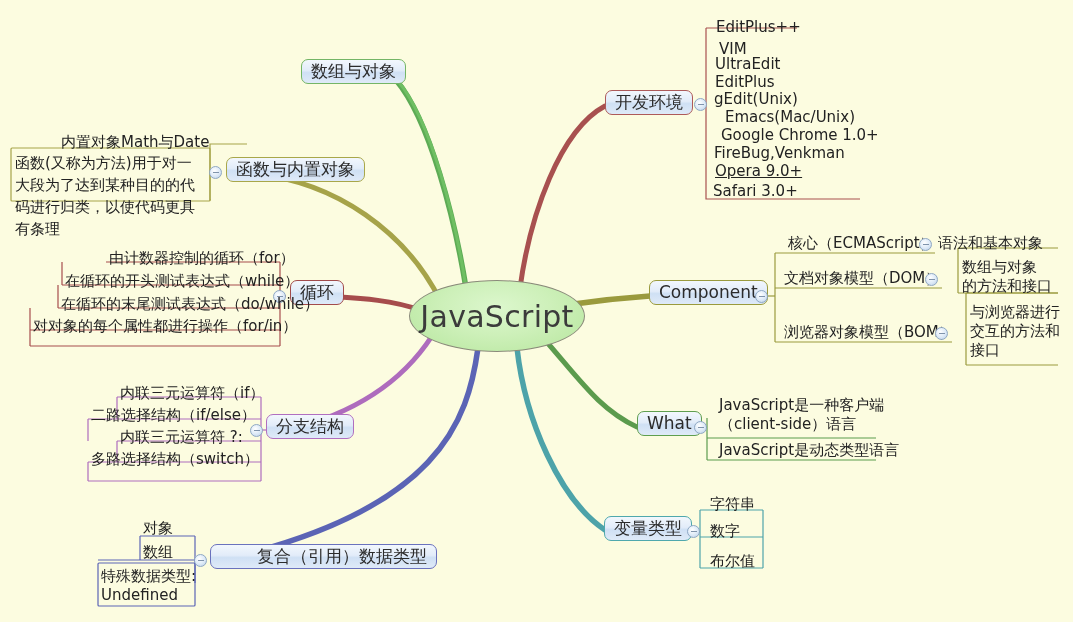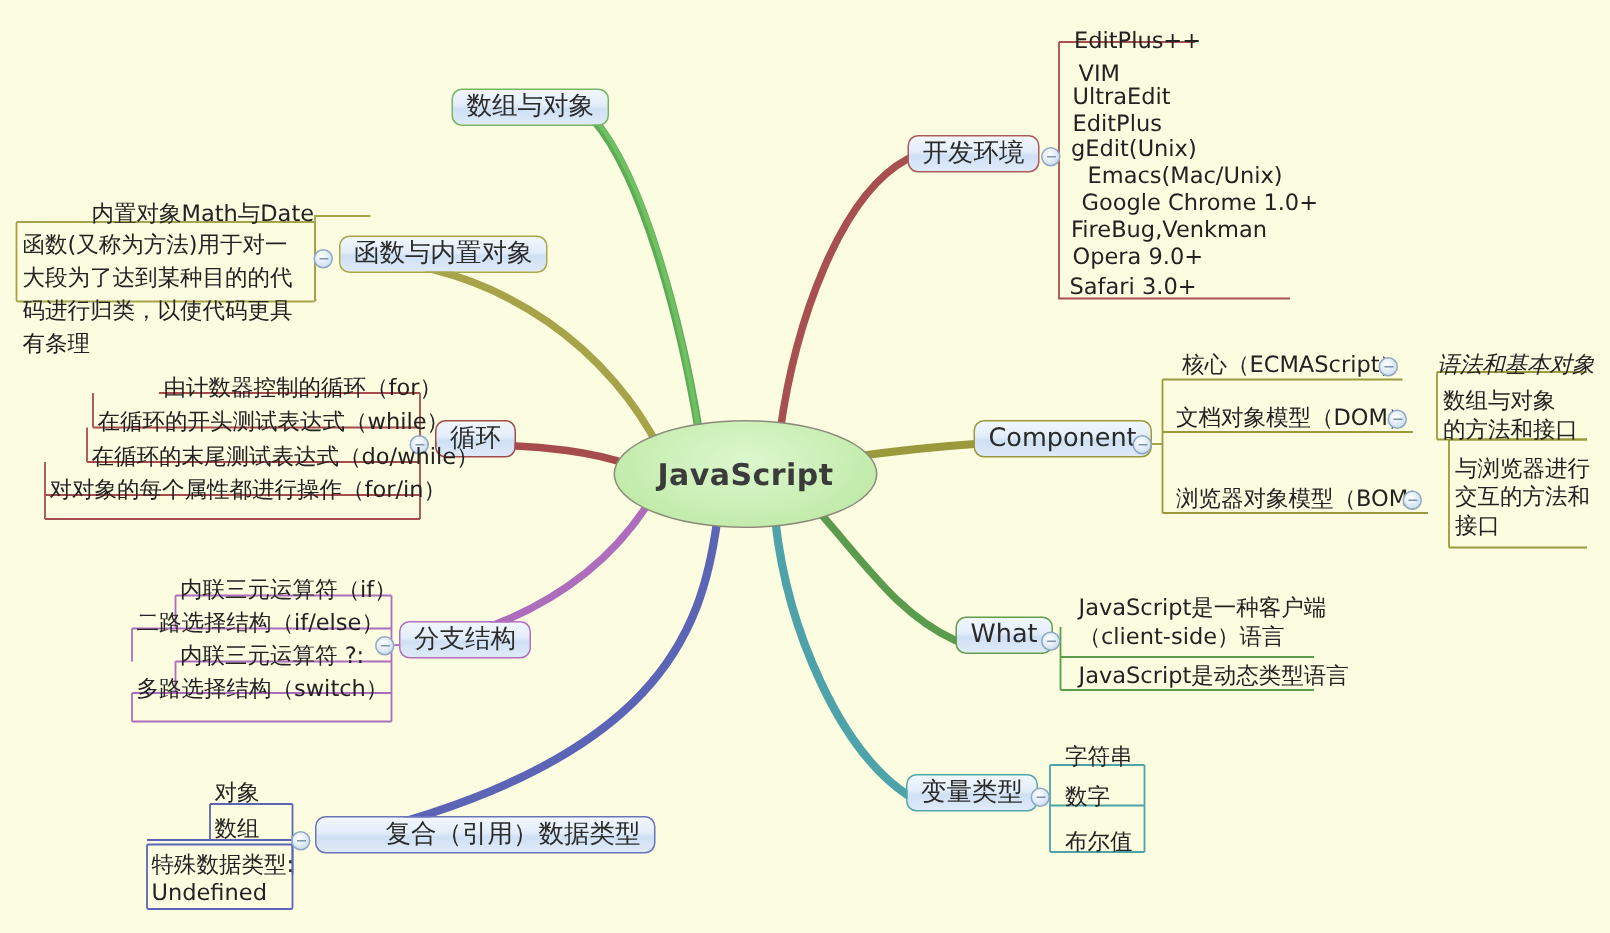--- a/index.html
+++ b/index.html
@@ -15,21 +15,21 @@
   
   .central{
     position:absolute;left:409px;top:280px;width:176px;height:72px;
     border-radius:50%;
     background:radial-gradient(ellipse at 50% 38%, #dcf7cd 0%, #cdf0b9 45%, #b6e69d 100%);
     border:1px solid #8a8a7a;
     display:flex;align-items:center;justify-content:center;
     box-sizing:border-box;
   }
   .central span{
-    font-size:20px;color:#3b3b3b;letter-spacing:.3px;font-weight:700;
+    font-size:30px;color:#3b3b3b;letter-spacing:.3px;font-weight:400;
   }
 
   
   .node{
     position:absolute;box-sizing:border-box;
     background:linear-gradient(to bottom,#f2f7fd 0%,#e2ecf9 45%,#cfe0f4 55%,#dfeaf8 100%);
     border:1.4px solid #9ab;border-radius:7px;
     display:flex;align-items:center;justify-content:center;
     padding:2px 9px;white-space:nowrap;
   }
@@ -174,21 +174,21 @@
   </div>
   <div class="toggle" style="left:694px;top:98px;"></div>
   <div class="leaf" style="left:716px;top:18px;">EditPlus++</div>
   <div class="leaf" style="left:719px;top:40px;">VIM</div>
   <div class="leaf" style="left:715px;top:55px;">UltraEdit</div>
   <div class="leaf" style="left:715px;top:73px;">EditPlus</div>
   <div class="leaf" style="left:714px;top:90px;">gEdit(Unix)</div>
   <div class="leaf" style="left:725px;top:108px;">Emacs(Mac/Unix)</div>
   <div class="leaf" style="left:721px;top:126px;">Google Chrome 1.0+</div>
   <div class="leaf" style="left:714px;top:144px;">FireBug,Venkman</div>
-  <div class="leaf" style="left:715px;top:162px;">Opera 9.0+</div>
+  <div class="leaf" style="left:715px;top:162px;text-decoration:underline;">Opera 9.0+</div>
   <div class="leaf" style="left:713px;top:182px;">Safari 3.0+</div>
 
   <div class="node olive" style="left:226px;top:157px;">
     <span>函数与内置对象</span>
   </div>
   <div class="toggle" style="left:209px;top:166px;"></div>
   <div class="leaf" style="left:61px;top:133px;">内置对象Math与Date</div>
   <div class="leaf wrap" style="left:15px;top:152px;width:190px;line-height:22px;">函数(又称为方法)用于对一大段为了达到某种目的的代码进行归类，以使代码更具有条理</div>
 
   <div class="node darkred" style="left:290px;top:280px;">
@@ -234,21 +234,21 @@
   <div class="leaf" style="left:719px;top:415px;">（client-side）语言</div>
   <div class="leaf" style="left:719px;top:441px;">JavaScript是动态类型语言</div>
 
   <div class="node olive2" style="left:649px;top:280px;">
     <span>Component</span>
   </div>
   <div class="toggle" style="left:755px;top:290px;"></div>
 
   <div class="leaf" style="left:788px;top:234px;">核心（ECMAScript）</div>
   <div class="toggle" style="left:919px;top:238px;"></div>
-  <div class="leaf" style="left:958px;top:234px;font-style:italic;">语法和基本对象</div>
+  <div class="leaf" style="left:938px;top:234px;">语法和基本对象</div>
 
   <div class="leaf" style="left:784px;top:269px;">文档对象模型（DOM）</div>
   <div class="toggle" style="left:925px;top:273px;"></div>
   <div class="leaf" style="left:962px;top:258px;">数组与对象</div>
   <div class="leaf" style="left:962px;top:277px;">的方法和接口</div>
 
   <div class="leaf" style="left:784px;top:323px;">浏览器对象模型（BOM）</div>
   <div class="toggle" style="left:935px;top:327px;"></div>
   <div class="leaf" style="left:970px;top:303px;">与浏览器进行</div>
   <div class="leaf" style="left:970px;top:322px;">交互的方法和</div>

